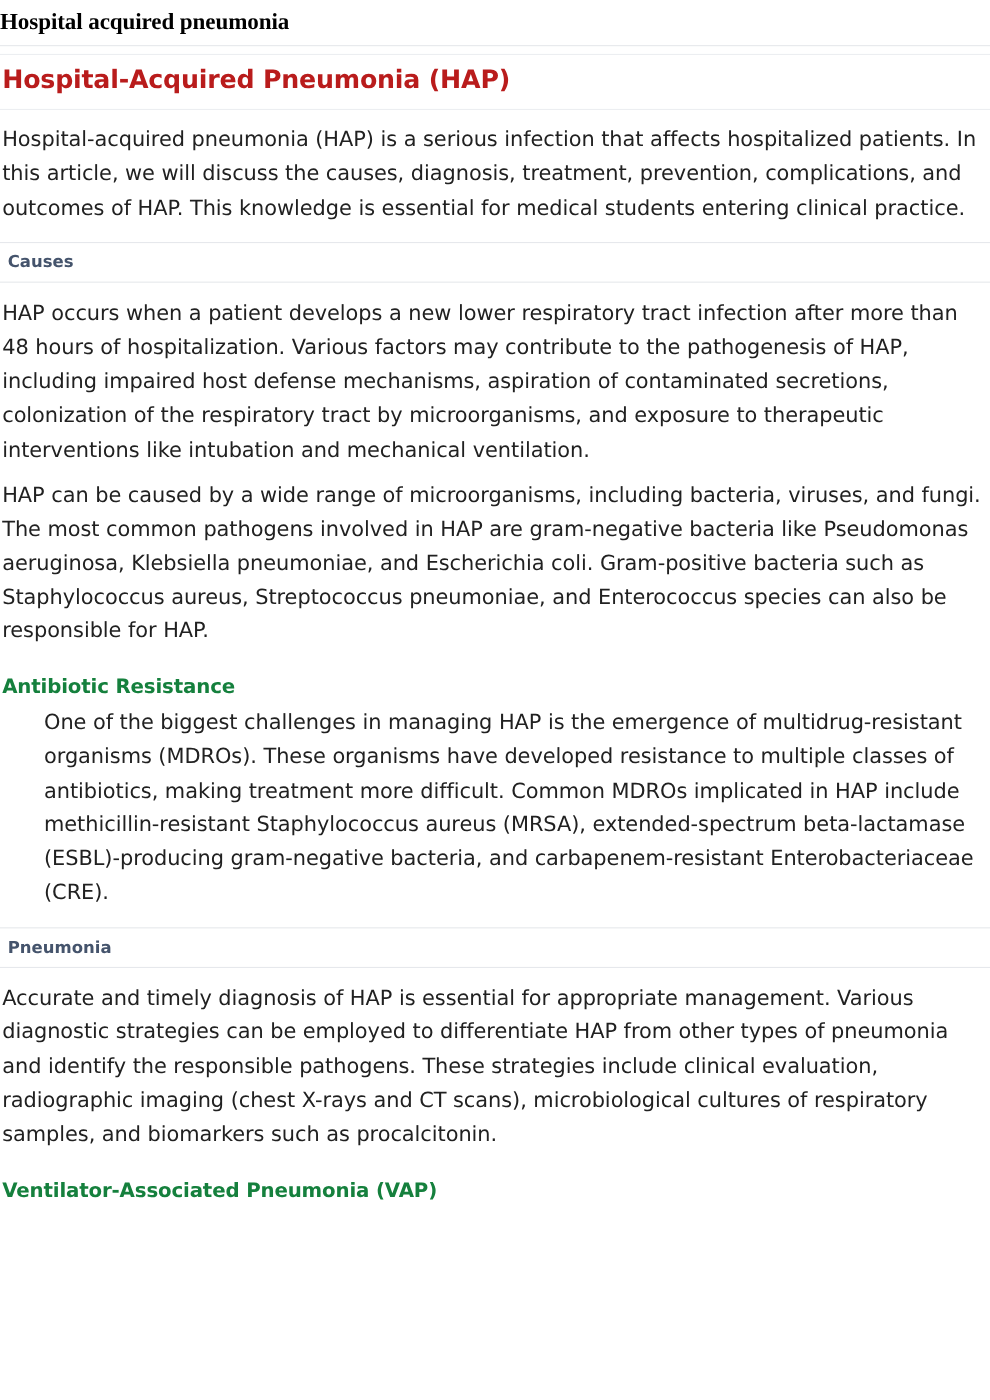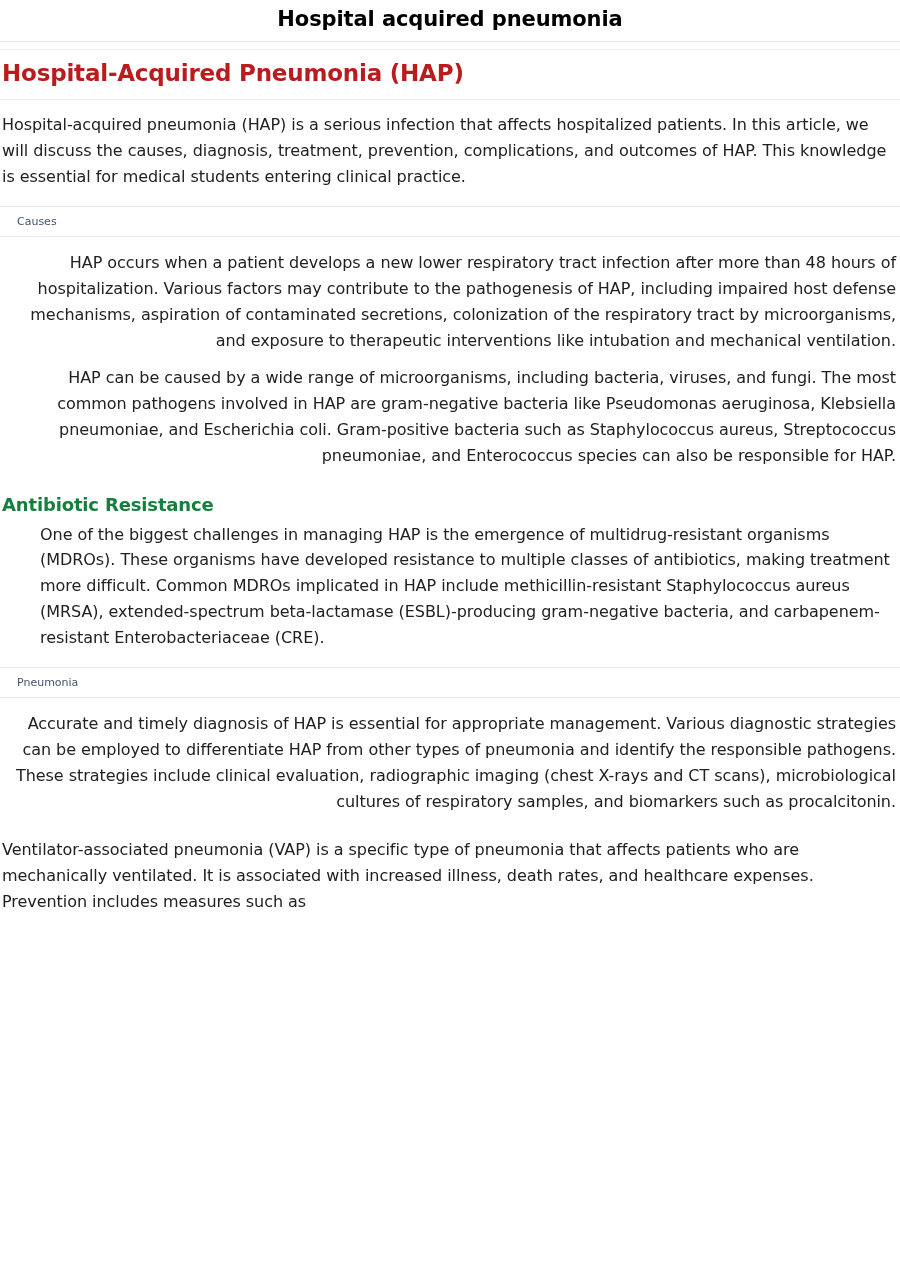--- a/index.html
+++ b/index.html
@@ -16,28 +16,28 @@
     -webkit-font-smoothing: antialiased;
   }
   .page {
     width: 900px;
     min-height: 1273px;
     box-sizing: border-box;
     position: relative;
     overflow: hidden;
   }
   .doc-title {
-    text-align: center;
     font-size: 21px;
     font-weight: bold;
     color: #000000;
     letter-spacing: -0.1px;
     padding: 6px 0 9px 0;
     margin: 0;
     line-height: 1.25;
+    font-family: Liberation Serif, serif;
   }
   .rule {
     height: 1px;
     width: 100%;
     background: #e6e8ec;
     line-height: 0;
     font-size: 0;
   }
   .rule.thin {
     background: #eceef1;
@@ -46,54 +46,53 @@
   .h1 {
     font-size: 23px;
     font-weight: bold;
     color: #b91c1c;
     margin: 0;
     padding: 9px 2px 10px 2px;
     line-height: 1.3;
     letter-spacing: -0.2px;
   }
   .body-text {
-    font-size: 16px;
+    font-size: 19px;
     line-height: 1.62;
     color: #212121;
     margin: 0;
     padding: 0 4px 0 2px;
     letter-spacing: -0.05px;
   }
   p.body-text + p.body-text {
     margin-top: 11px;
   }
   .section-label {
-    font-size: 11px;
-    font-weight: normal;
+    font-size: 15px;
+    font-weight: bold;
     color: #45546c;
-    padding: 7px 2px 7px 17px;
+    padding: 7px 2px 7px 7px;
     margin: 0;
     line-height: 1.4;
     letter-spacing: 0px;
   }
   .subhead {
     font-size: 18px;
     font-weight: bold;
     color: #15803d;
     margin: 0;
     padding: 0 2px;
     line-height: 1.5;
     letter-spacing: -0.15px;
   }
   .block {
     padding-top: 12px;
   }
   .block-after-label {
     padding-top: 13px;
-    text-align: right;
   }
   .subhead-block {
     padding-top: 22px;
   }
   .subhead + .body-text {
     margin-top: 4px;
     padding-left: 40px;
   }
   .section-gap { height: 16px; }
 </style>
@@ -138,16 +137,16 @@
 
   <div class="section-label">Pneumonia</div>
 
   <div class="rule"></div>
 
   <div class="block-after-label">
     <p class="body-text">Accurate and timely diagnosis of HAP is essential for appropriate management. Various diagnostic strategies can be employed to differentiate HAP from other types of pneumonia and identify the responsible pathogens. These strategies include clinical evaluation, radiographic imaging (chest X-rays and CT scans), microbiological cultures of respiratory samples, and biomarkers such as procalcitonin.</p>
   </div>
 
   <div class="subhead-block">
-    <p class="body-text">Ventilator-associated pneumonia (VAP) is a specific type of pneumonia that affects patients who are mechanically ventilated. It is associated with increased illness, death rates, and healthcare expenses. Prevention includes measures such as</p>
+    <h3 class="subhead">Ventilator-Associated Pneumonia (VAP)</h3>
   </div>
 
 </div>
 
 </body></html>

